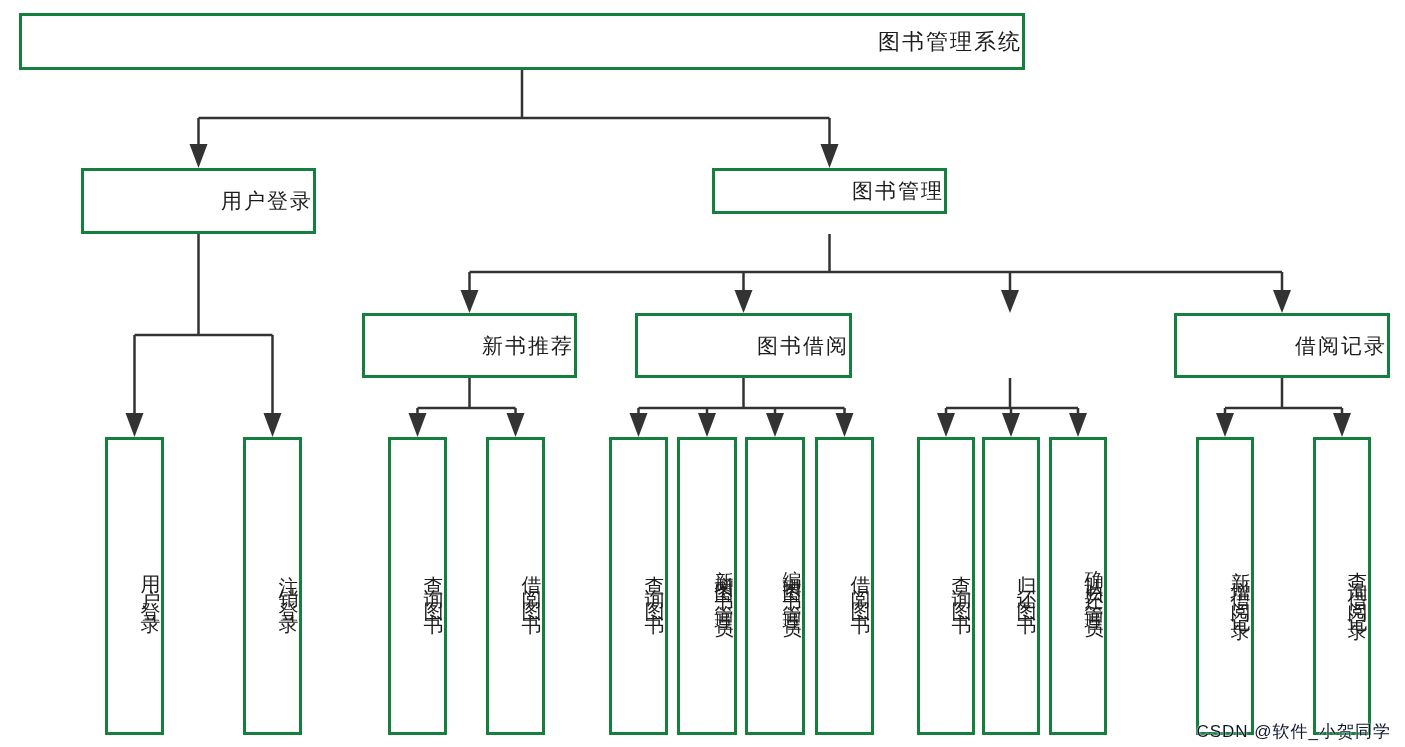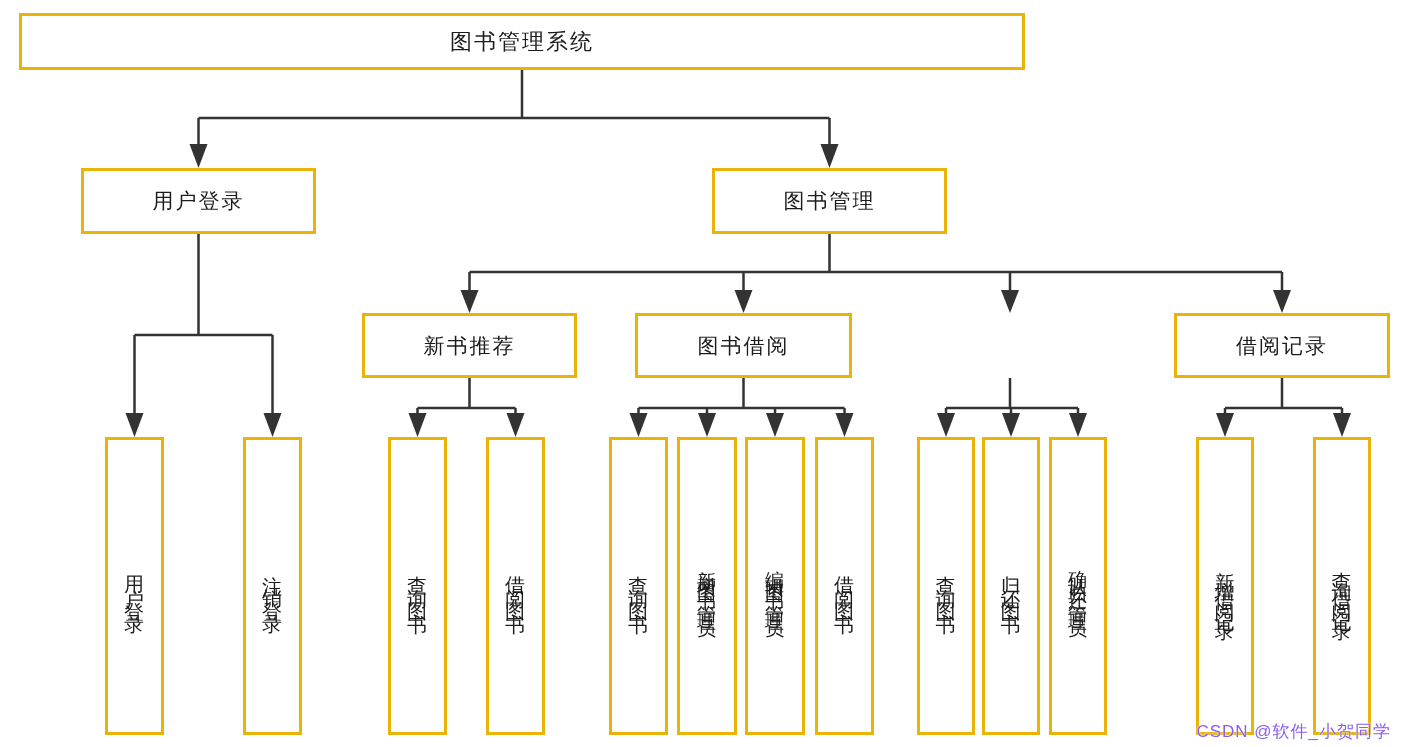--- a/index.html
+++ b/index.html
@@ -17,25 +17,25 @@
   }
   .wires {
     position: absolute;
     left: 0; top: 0;
     width: 1405px; height: 747px;
     z-index: 1;
   }
   .node {
     position: absolute;
     box-sizing: border-box;
-    border: 3px solid #eab308;
+    border: 3px solid #15803d;
     background: #ffffff;
     display: flex;
     align-items: center;
-    justify-content: center;
+    justify-content: flex-end;
     color: #1c1c1c;
     z-index: 2;
   }
   .h-node span {
     font-size: 21px;
     letter-spacing: 2px;
     white-space: nowrap;
   }
   .root-node span { font-size: 22px; }
   .v-node span {
@@ -45,21 +45,21 @@
     letter-spacing: 13px;
     line-height: 1.0;
   }
   .v-node span.med { letter-spacing: 10px; }
   .v-node span.dense { letter-spacing: 7px; font-size: 19px; }
   .watermark {
     position: absolute;
     right: 14px;
     bottom: 4px;
     font-size: 17px;
-    color: #8b5cf6;
+    color: #0f172a;
     letter-spacing: 1px;
     text-shadow: 0 0 2px #ffffff, 0 0 1px #ffffff;
     z-index: 3;
     white-space: nowrap;
     text-align: center;
   }
 </style>
 </head>
 <body>
 
@@ -105,21 +105,21 @@
     </g>
   </svg>
 
   <div class="node h-node root-node" style="left:19px;top:13px;width:1006px;height:57px;">
     <span>图书管理系统</span>
   </div>
 
   <div class="node h-node" style="left:81px;top:168px;width:235px;height:66px;">
     <span>用户登录</span>
   </div>
-  <div class="node h-node" style="left:712px;top:168px;width:235px;height:66px;">
+  <div class="node h-node" style="left:712px;top:168px;width:235px;height:46px;">
     <span>图书管理</span>
   </div>
 
   <div class="node h-node" style="left:362px;top:313px;width:215px;height:65px;">
     <span>新书推荐</span>
   </div>
   <div class="node h-node" style="left:635px;top:313px;width:217px;height:65px;">
     <span>图书借阅</span>
   </div>
   <div class="node h-node" style="left:1174px;top:313px;width:216px;height:65px;font-family:Liberation Mono, monospace;">

